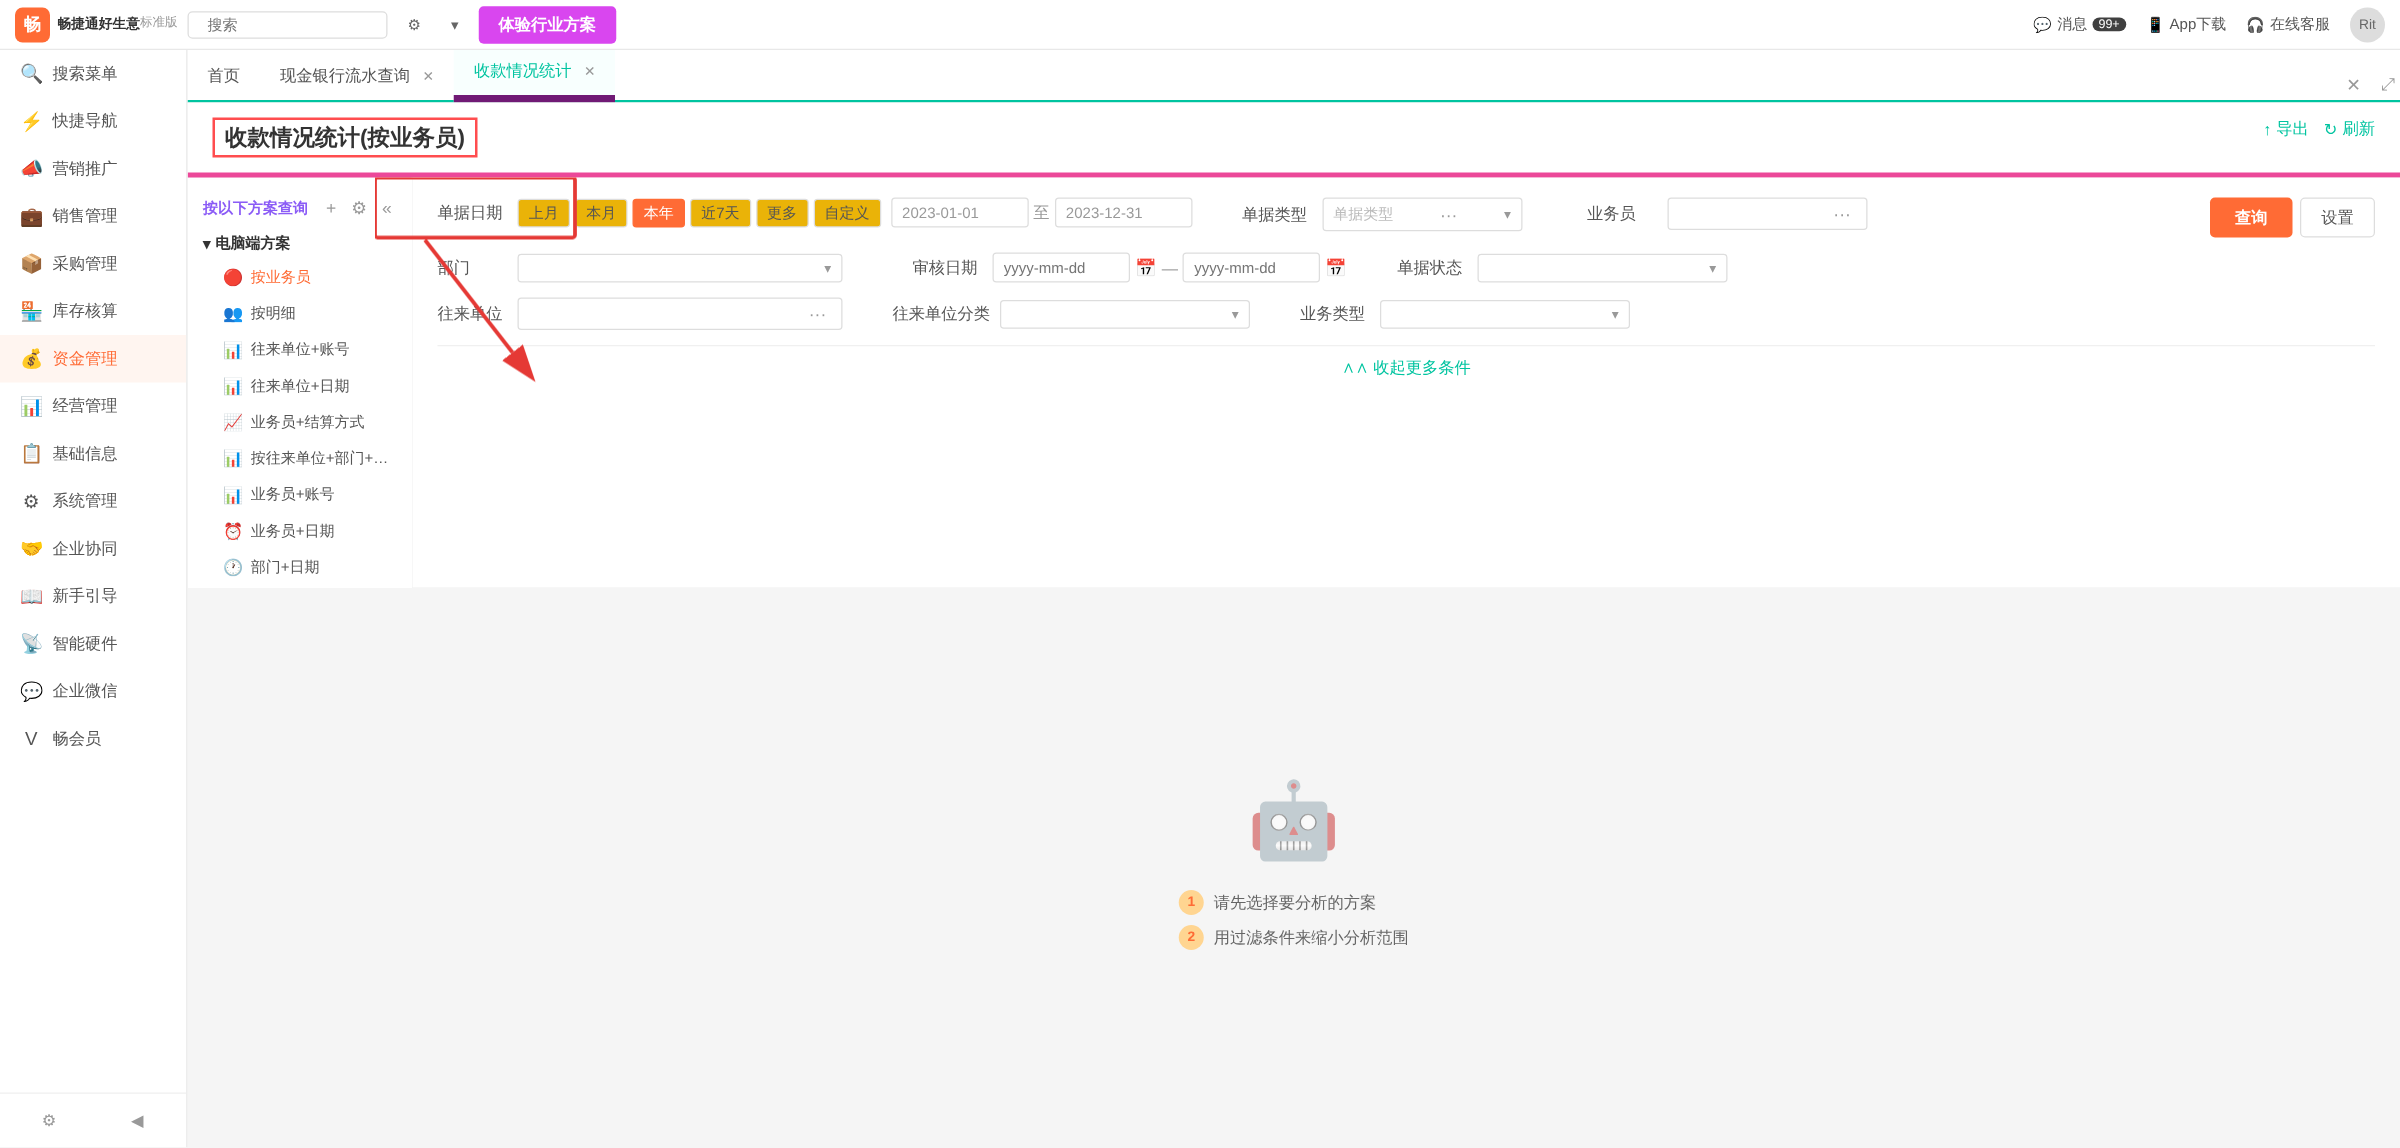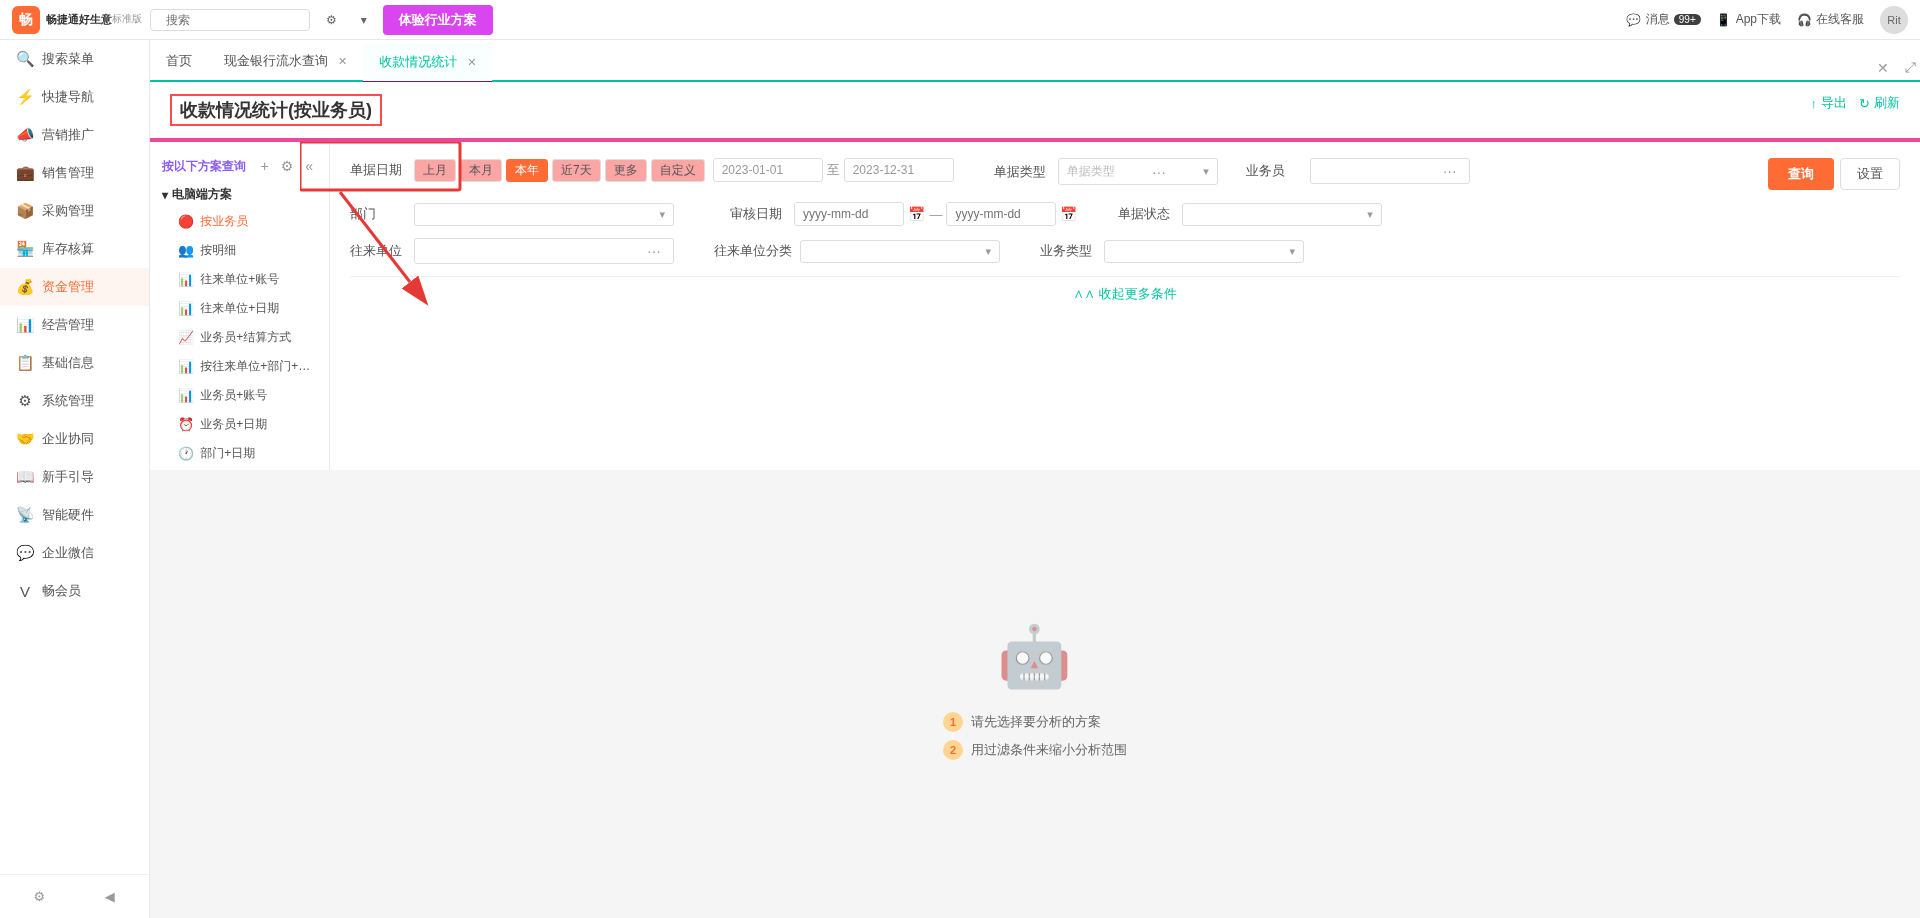--- a/index.html
+++ b/index.html
@@ -26,21 +26,21 @@
     .user-avatar { width: 28px; height: 28px; background: #ddd; border-radius: 50%; display: flex; align-items: center; justify-content: center; font-size: 11px; color: #666; }
     .sidebar-menu { flex: 1; overflow-y: auto; }
     .sidebar-item { display: flex; align-items: center; gap: 8px; padding: 10px 16px; cursor: pointer; color: #555; font-size: 13px; }
     .sidebar-item.active { background: #fff5f0; color: #ff6b35; }
     .sidebar-item .s-icon { font-size: 15px; width: 18px; text-align: center; }
     .sidebar-bottom { padding: 8px; border-top: 1px solid #f0f0f0; display: flex; gap: 8px; }
     .sidebar-bottom-btn { flex: 1; display: flex; align-items: center; justify-content: center; padding: 6px; cursor: pointer; color: #999; }
 
     
     .tab-item { padding: 10px 16px; cursor: pointer; font-size: 13px; color: #555; border-bottom: 2px solid transparent; margin-bottom: -2px; display: flex; align-items: center; gap: 6px; white-space: nowrap; }
-    .tab-item.active { color: #00c4a0; border-bottom: 1px solid #701a75; background: #f8fffe; }
+    .tab-item.active { color: #00c4a0; border-bottom: 6px solid #701a75; background: #f8fffe; }
     .tab-item .tab-close { font-size: 11px; color: #999; cursor: pointer; margin-left: 4px; }
 
     
     .page-header { background: #fff; padding: 12px 20px; display: flex; align-items: flex-start; border-bottom: 4px solid #ec4899; }
     .page-title { font-size: 18px; font-weight: bold; color: #333; border: 2px solid #ff4d4f; padding: 2px 8px; }
     .page-header-right { margin-left: auto; display: flex; gap: 12px; }
     .export-btn { display: flex; align-items: center; gap: 4px; color: #00c4a0; cursor: pointer; font-size: 13px; }
     .refresh-btn { display: flex; align-items: center; gap: 4px; color: #00c4a0; cursor: pointer; font-size: 13px; }
 
     
@@ -53,21 +53,21 @@
     .scheme-action-btn { background: none; border: none; cursor: pointer; color: #999; font-size: 14px; padding: 2px 4px; }
     .scheme-category { padding: 4px 12px; font-size: 12px; color: #333; font-weight: bold; display: flex; align-items: center; gap: 4px; cursor: pointer; }
     .scheme-item { padding: 6px 12px 6px 28px; font-size: 12px; color: #555; cursor: pointer; display: flex; align-items: center; gap: 6px; }
     .scheme-item.active { color: #ff6b35; }
     .scheme-item .si-icon { font-size: 13px; color: #ff6b35; }
     
     
     .search-form { background: #fff; padding: 16px 20px; flex: 1; overflow-y: auto; }
     .search-label { color: #555; font-size: 13px; white-space: nowrap; min-width: 56px; }
     .date-quick-btns { display: flex; gap: 4px; }
-    .date-quick-btn { padding: 2px 8px; border: 1px solid #ddd; border-radius: 3px; background: #fca5a5; cursor: pointer; font-size: 12px; color: #555; }
+    .date-quick-btn { padding: 2px 8px; border: 1px solid #ddd; border-radius: 3px; background: #eab308; cursor: pointer; font-size: 12px; color: #555; }
     .date-quick-btn.active { background: #ff6b35; color: white; border-color: #ff6b35; }
     .date-input { border: 1px solid #ddd; border-radius: 3px; padding: 4px 8px; font-size: 12px; color: #999; width: 110px; }
     .date-range { display: flex; align-items: center; gap: 4px; }
     .date-sep { color: #999; }
     .select-field { border: 1px solid #ddd; border-radius: 3px; padding: 4px 8px; font-size: 12px; color: #555; min-width: 140px; display: flex; align-items: center; justify-content: space-between; cursor: pointer; }
     .select-arrow { color: #999; font-size: 11px; }
     .more-dots { color: #999; cursor: pointer; font-size: 14px; margin: 0 4px; }
     .search-field-wide { min-width: 280px; }
     .collapse-bar { text-align: center; padding: 8px; cursor: pointer; color: #00c4a0; font-size: 13px; border-top: 1px solid #f0f0f0; margin-top: 8px; }
     .query-btn { background: #ff6b35; color: white; border: none; border-radius: 4px; padding: 7px 20px; font-size: 13px; cursor: pointer; font-weight: bold; }
@@ -322,21 +322,21 @@
                 </div>
               </div>
               <div style="display:flex;align-items:center;gap:8px;margin-left:24px">
                 <span class="search-label">单据类型</span>
                 <div class="select-field" style="min-width:160px">
                   <span style="color:#bbb">单据类型</span>
                   <span class="more-dots">···</span>
                   <span class="select-arrow">▾</span>
                 </div>
               </div>
-              <div style="display:flex;align-items:center;gap:8px;margin-left:12px">
+              <div style="display:flex;align-items:center;gap:8px;margin-left:36px">
                 <span class="search-label">业务员</span>
                 <div class="select-field" style="min-width:160px">
                   <span style="color:#bbb"></span>
                   <span class="more-dots">···</span>
                 </div>
               </div>
               <div class="action-btns">
                 <button class="query-btn">查询</button>
                 <button class="set-btn">设置</button>
               </div>

